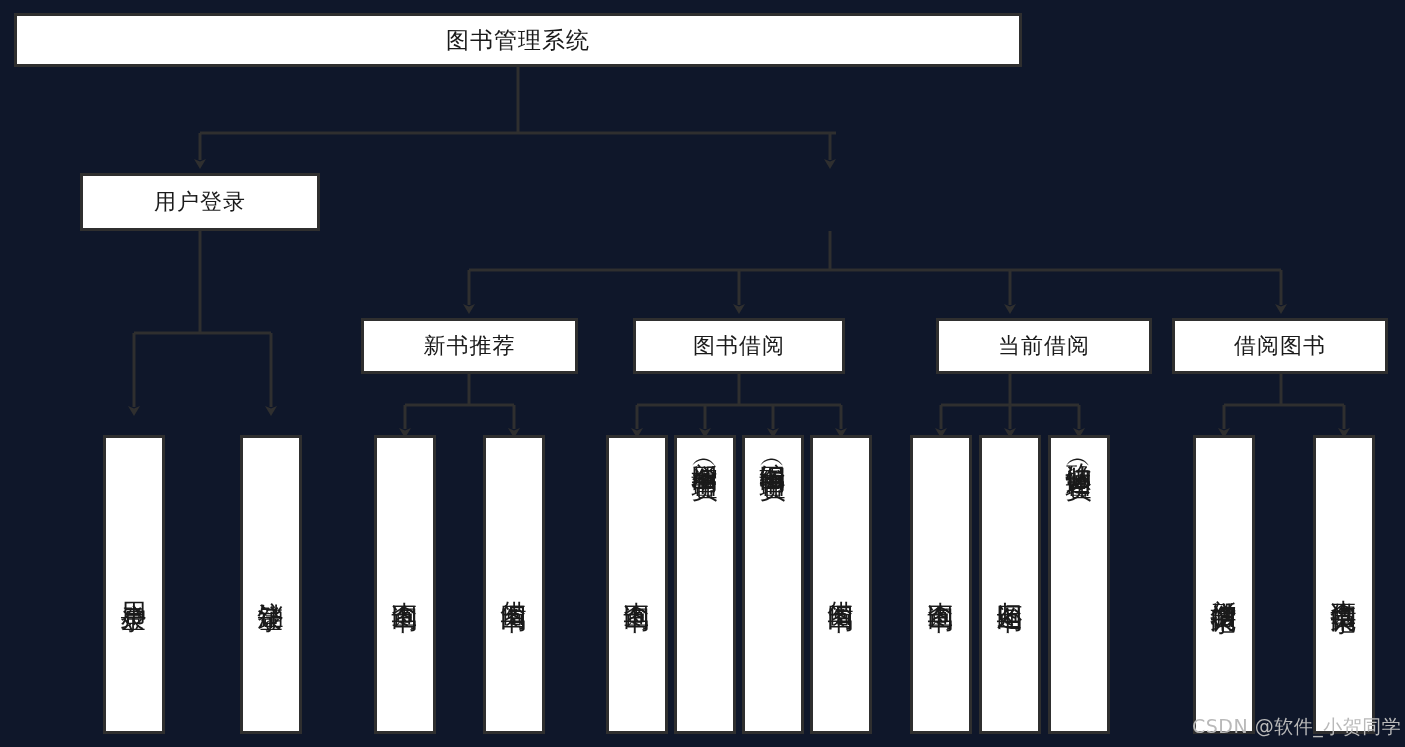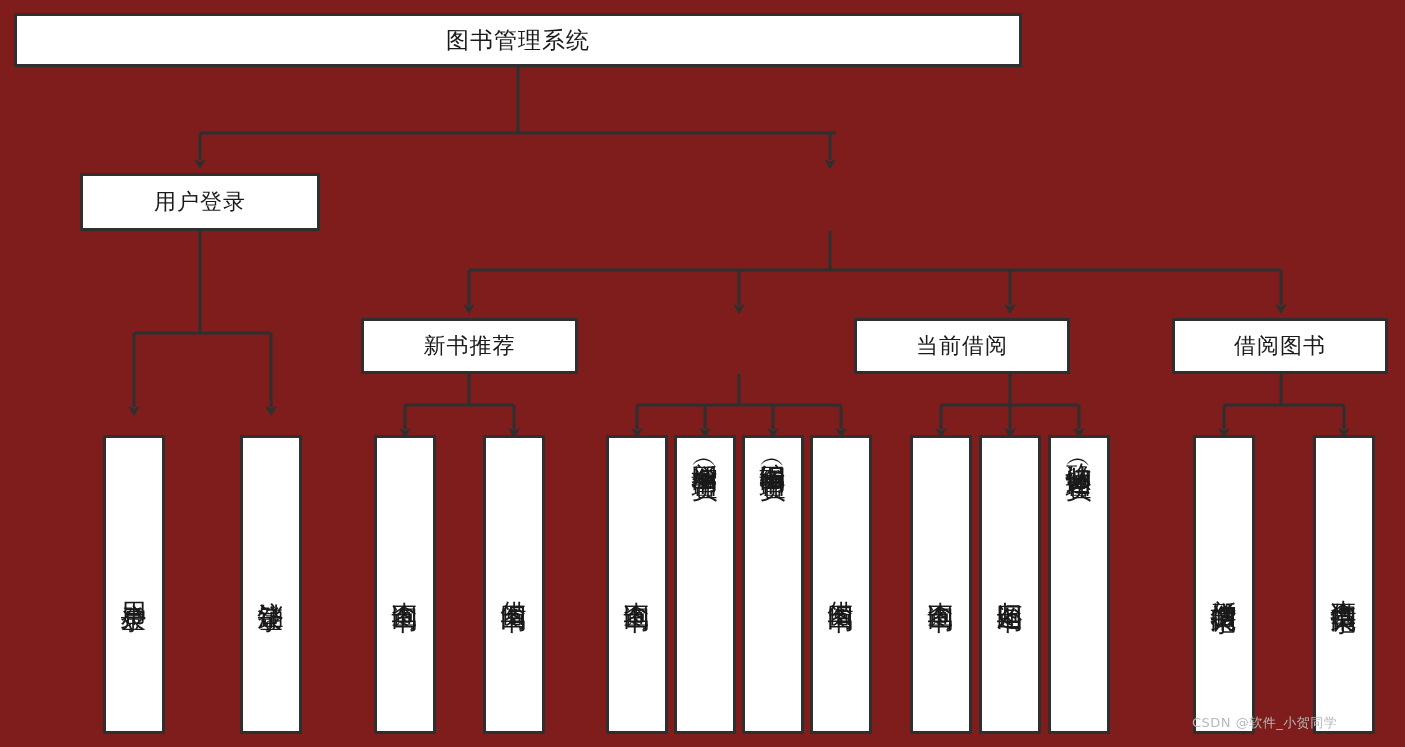--- a/index.html
+++ b/index.html
@@ -4,21 +4,21 @@
 <style>
   html, body {
     margin: 0;
     padding: 0;
     background: #ffffff;
   }
   #canvas {
     position: relative;
     width: 1405px;
     height: 747px;
-    background: #7f1d1d;
+    background: #0f172a;
     font-family: "DejaVu Sans", "Liberation Sans", sans-serif;
     overflow: hidden;
   }
   .node {
     position: absolute;
     box-sizing: border-box;
     border: 3px solid #2f2f2f;
     background: #ffffff;
     display: flex;
     align-items: center;
@@ -49,21 +49,21 @@
   svg.edges {
     position: absolute;
     left: 0;
     top: 0;
     width: 1405px;
     height: 747px;
     pointer-events: none;
   }
   .watermark {
     position: absolute;
-    font-size: 13px;
+    font-size: 19px;
     color: #b9b9b9;
     white-space: nowrap;
     letter-spacing: 0.5px;
     font-family: "DejaVu Sans", "Liberation Sans", sans-serif;
   }
 </style>
 </head>
 <body>
 
 <div id="canvas">
@@ -124,22 +124,25 @@
 
   <div class="node node-h" style="left:80px; top:173px; width:240px; height:58px;">
     <span>用户登录</span>
   </div>
 
 
   <div class="node node-h" style="left:361px; top:318px; width:217px; height:56px;align-items:center;">
     <span>新书推荐</span>
   </div>
 
-
-  <div class="node node-h" style="left:854px; top:318px; width:216px; height:56px;">
+  <div class="node node-h" style="left:633px; top:318px; width:212px; height:56px;">
+    <span>图书借阅</span>
+  </div>
+
+  <div class="node node-h" style="left:936px; top:318px; width:216px; height:56px;">
     <span>当前借阅</span>
   </div>
 
   <div class="node node-h" style="left:1172px; top:318px; width:216px; height:56px;">
     <span>借阅图书</span>
   </div>
 
   <div class="node node-v mid" style="left:103px; top:435px; width:62px; height:299px;">
     <span class="vtext">用户登录</span>
   </div>

